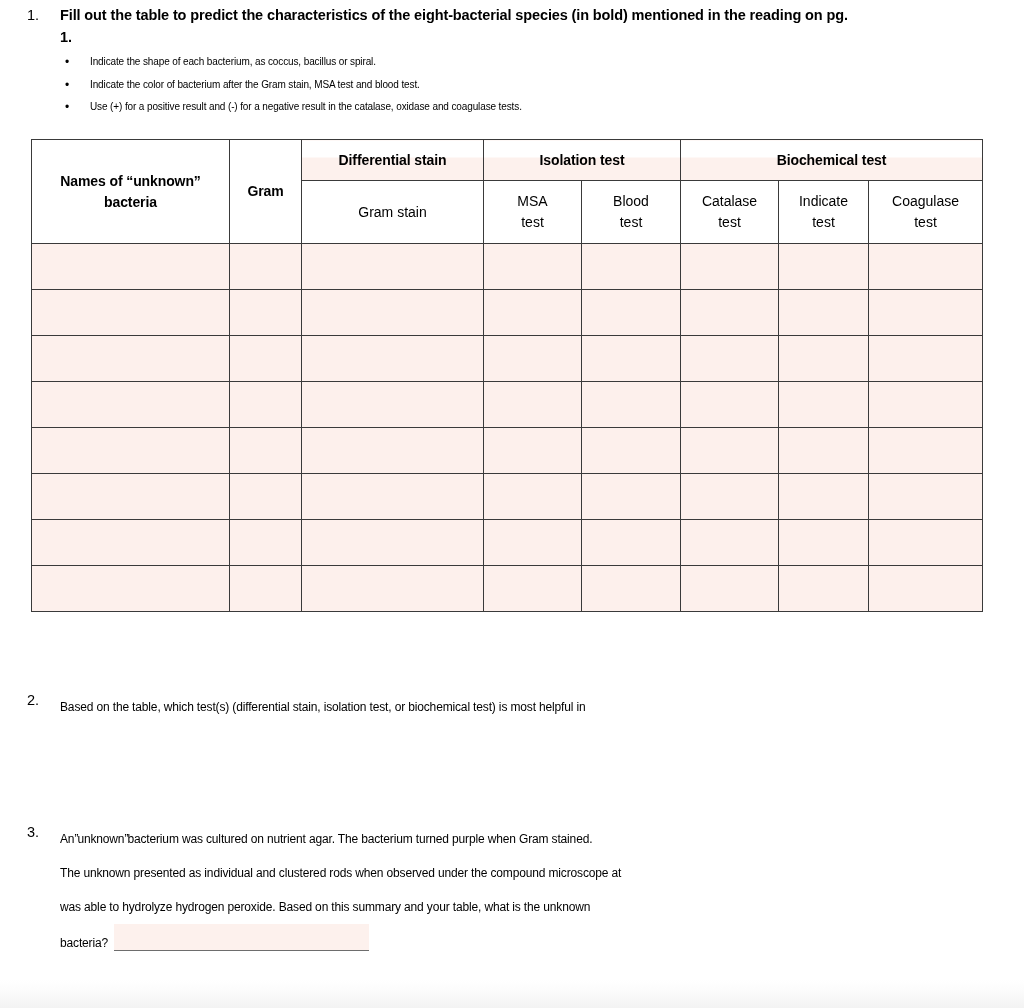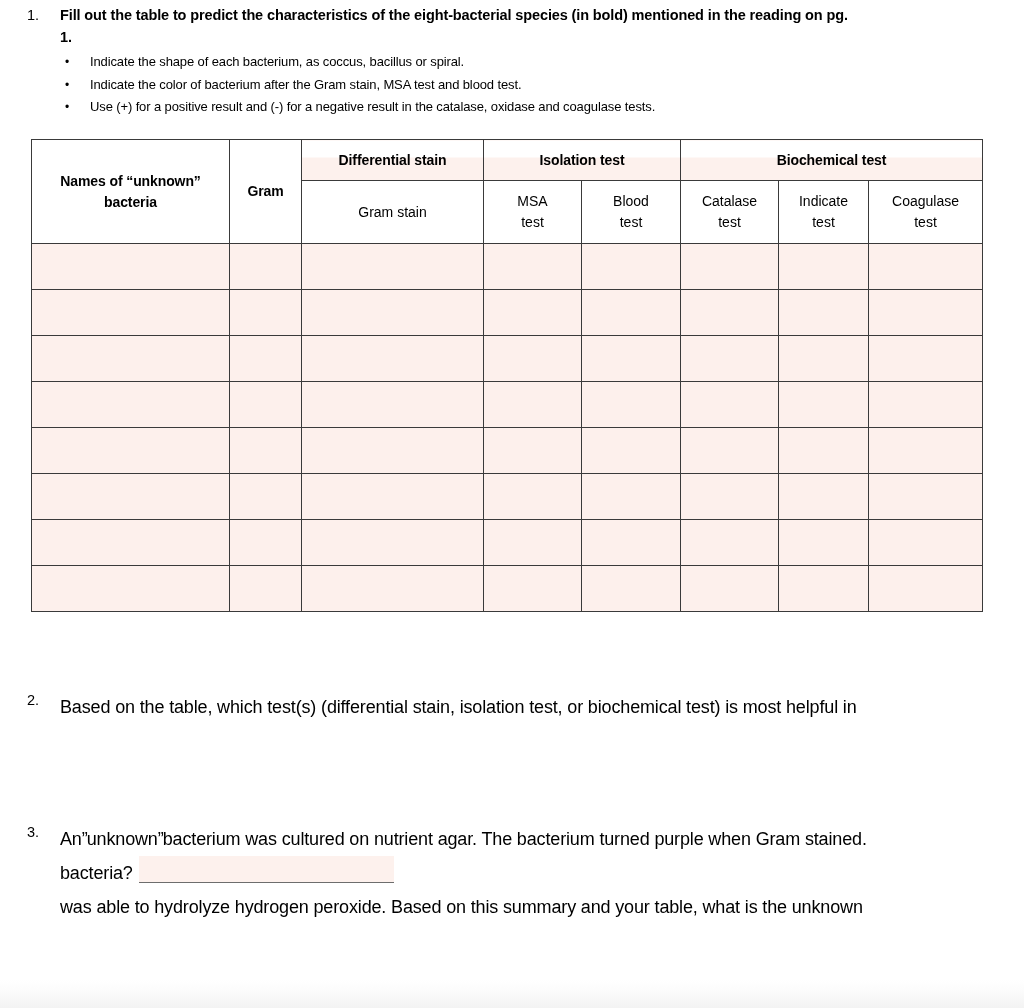--- a/index.html
+++ b/index.html
@@ -57,21 +57,21 @@
     line-height: 22.5px;
   }
   .bullet-dot {
     flex: 0 0 25px;
     font-size: 12px;
     line-height: 22.5px;
     text-align: left;
     padding-left: 5px;
   }
   .bullet-text {
-    font-size: 13px;
+    font-size: 10px;
     line-height: 22.5px;
     letter-spacing: -0.12px;
   }
 
   
   .tbl-wrap {
     position: absolute;
     left: 31px;
     top: 139px;
     width: 951px;
@@ -133,21 +133,21 @@
     top: 690px;
     width: 960px;
   }
   .q3 {
     position: absolute;
     left: 27px;
     top: 822px;
     width: 960px;
   }
   .q-body {
-    font-size: 18px;
+    font-size: 12px;
     line-height: 34px;
     letter-spacing: -0.15px;
   }
   .q-body .line { white-space: nowrap; }
   .blank {
     display: inline-block;
     background: #fdf1ed;
     border-bottom: 1.5px solid #6d6d6d;
     vertical-align: -4px;
     height: 26px;
@@ -321,21 +321,22 @@
         <div class="line">Based on the table, which test(s) (differential stain, isolation test, or biochemical test) is most helpful in</div>
       </div>
     </div>
   </div>
 
   <div class="q3">
     <div class="q-row">
       <div class="q-num">3.</div>
       <div class="q-body">
         <div class="line"><span>An</span><span class="qq">”</span><span>unknown</span><span class="qq">”</span><span>bacterium was cultured on nutrient agar. The bacterium turned purple when Gram stained.</span></div>
+        <div class="line">The unknown presented as individual and clustered rods when observed under the compound microscope at</div>
+        <div class="line">was able to hydrolyze hydrogen peroxide. Based on this summary and your table, what is the unknown</div>
         <div class="line">
           <span>bacteria?</span><span class="blank blank-q3"></span>
         </div>
-        <div class="line">was able to hydrolyze hydrogen peroxide. Based on this summary and your table, what is the unknown</div>
       </div>
     </div>
   </div>
 
 </div>
 
 </body></html>

